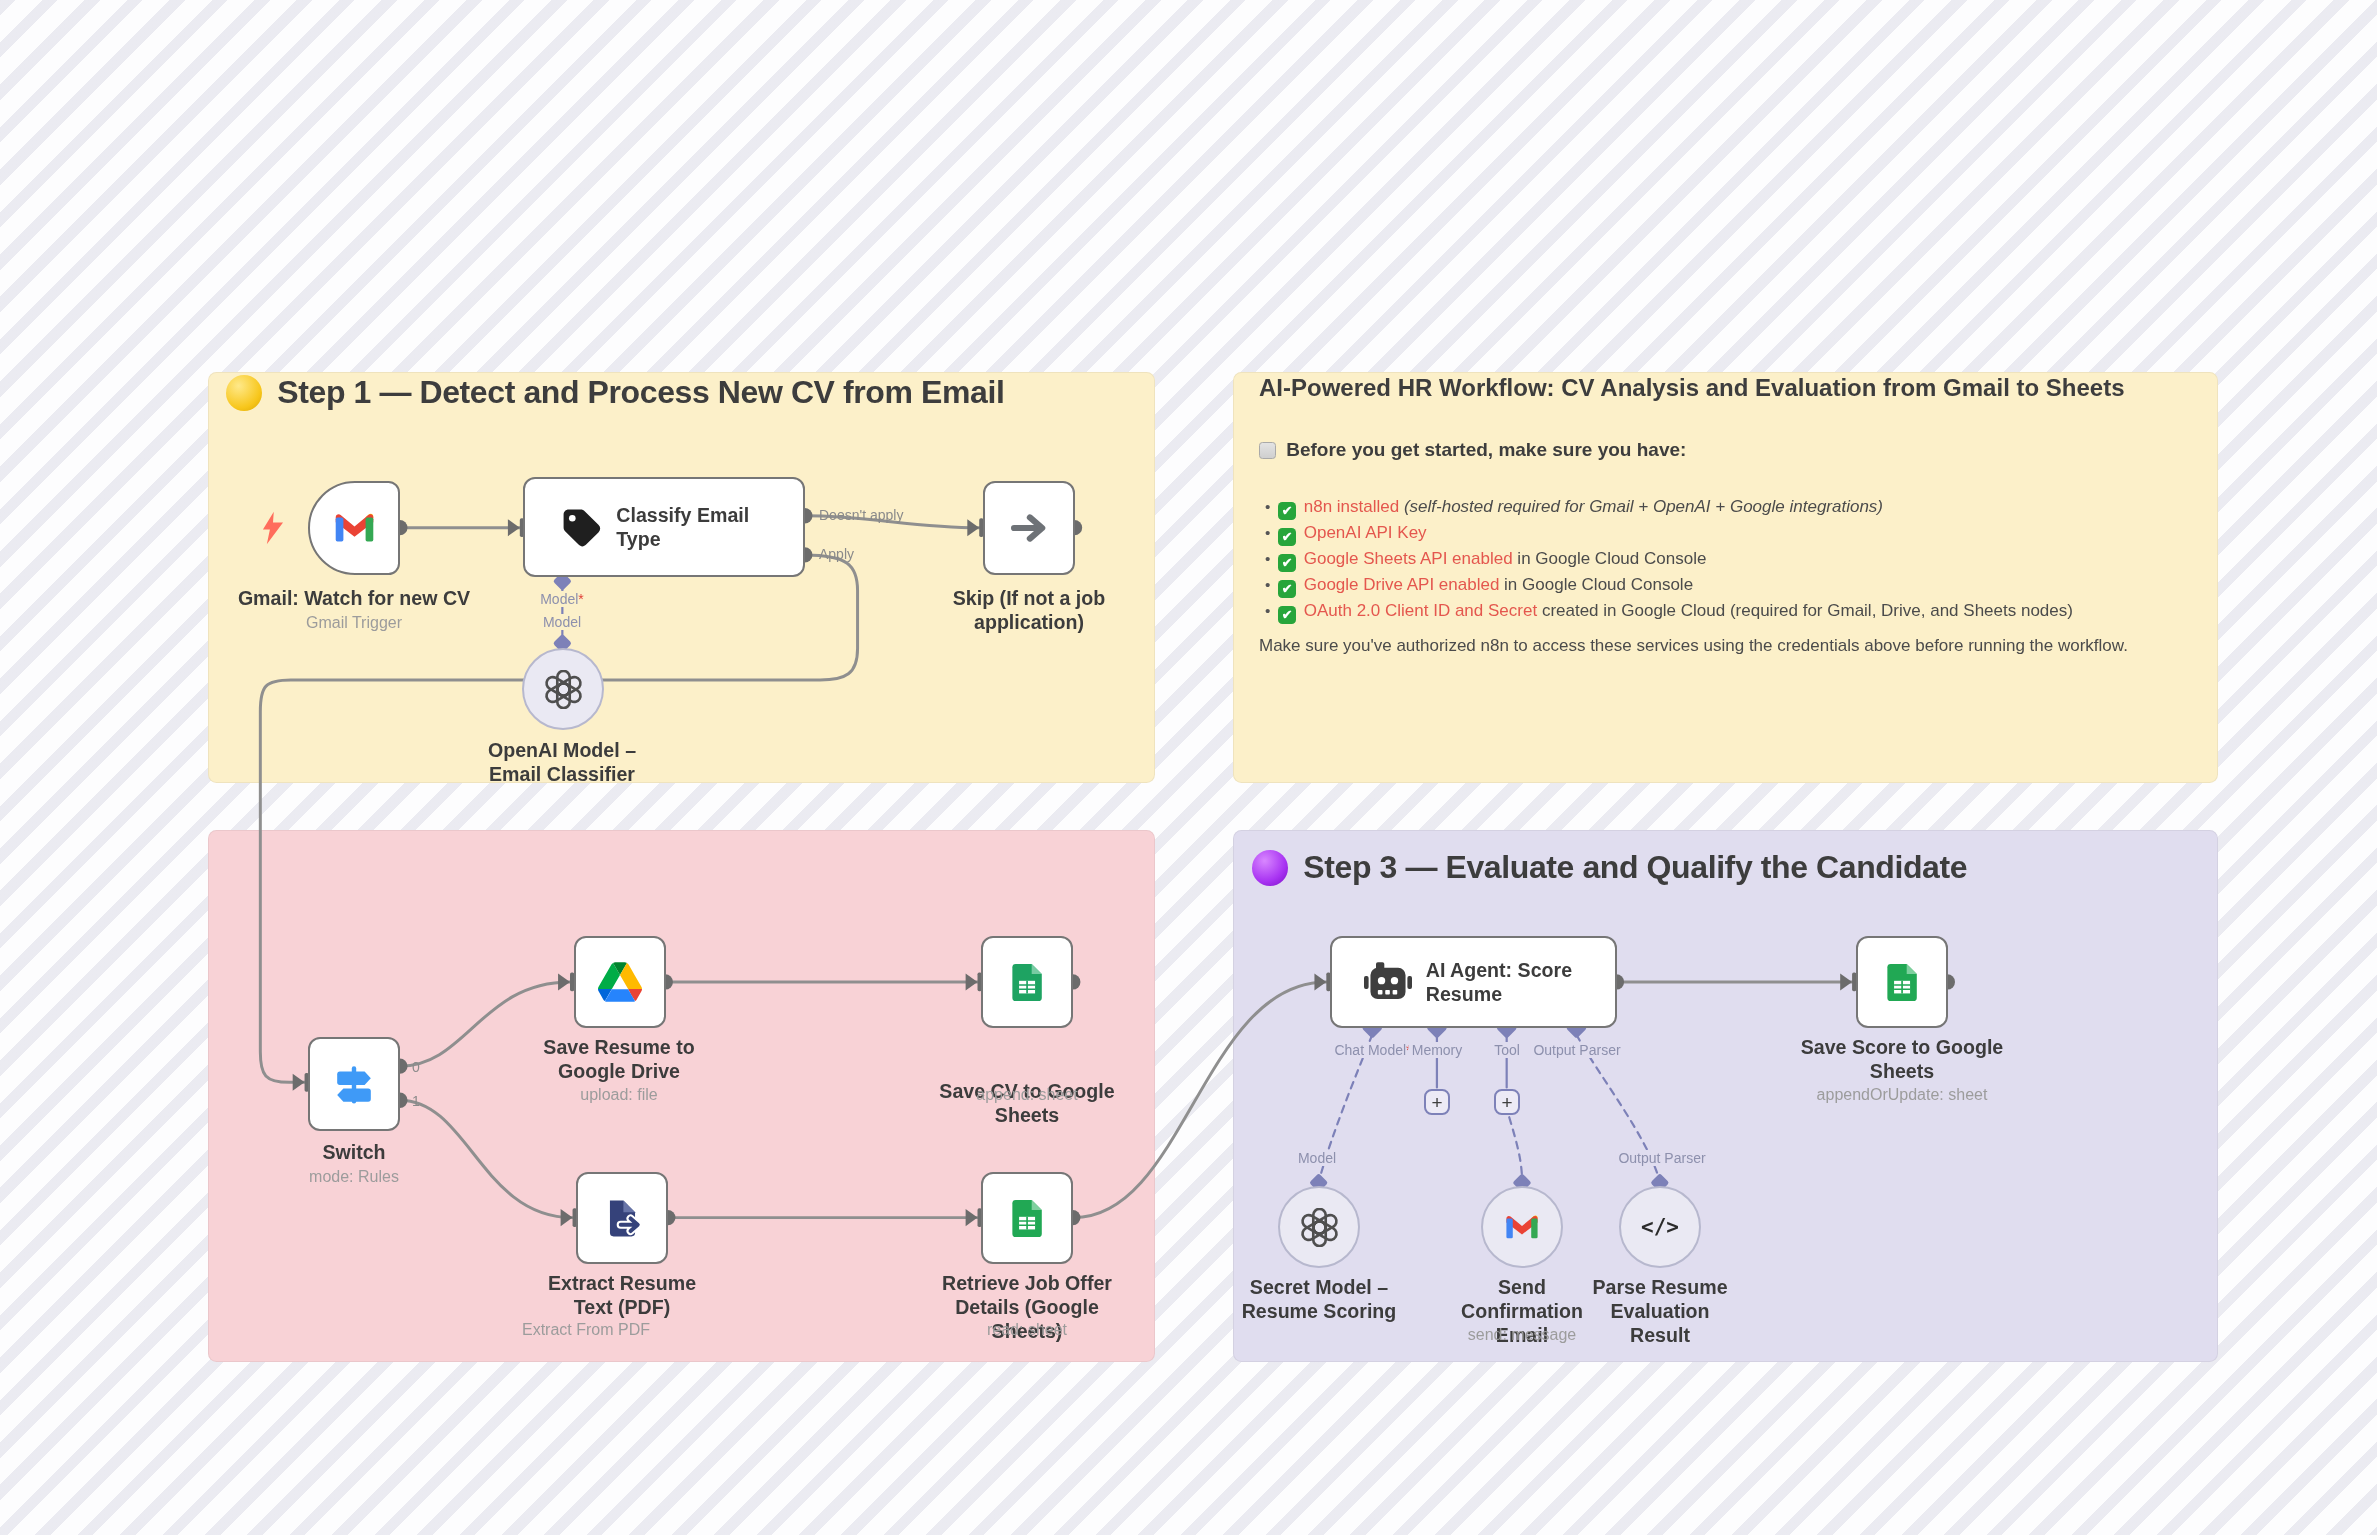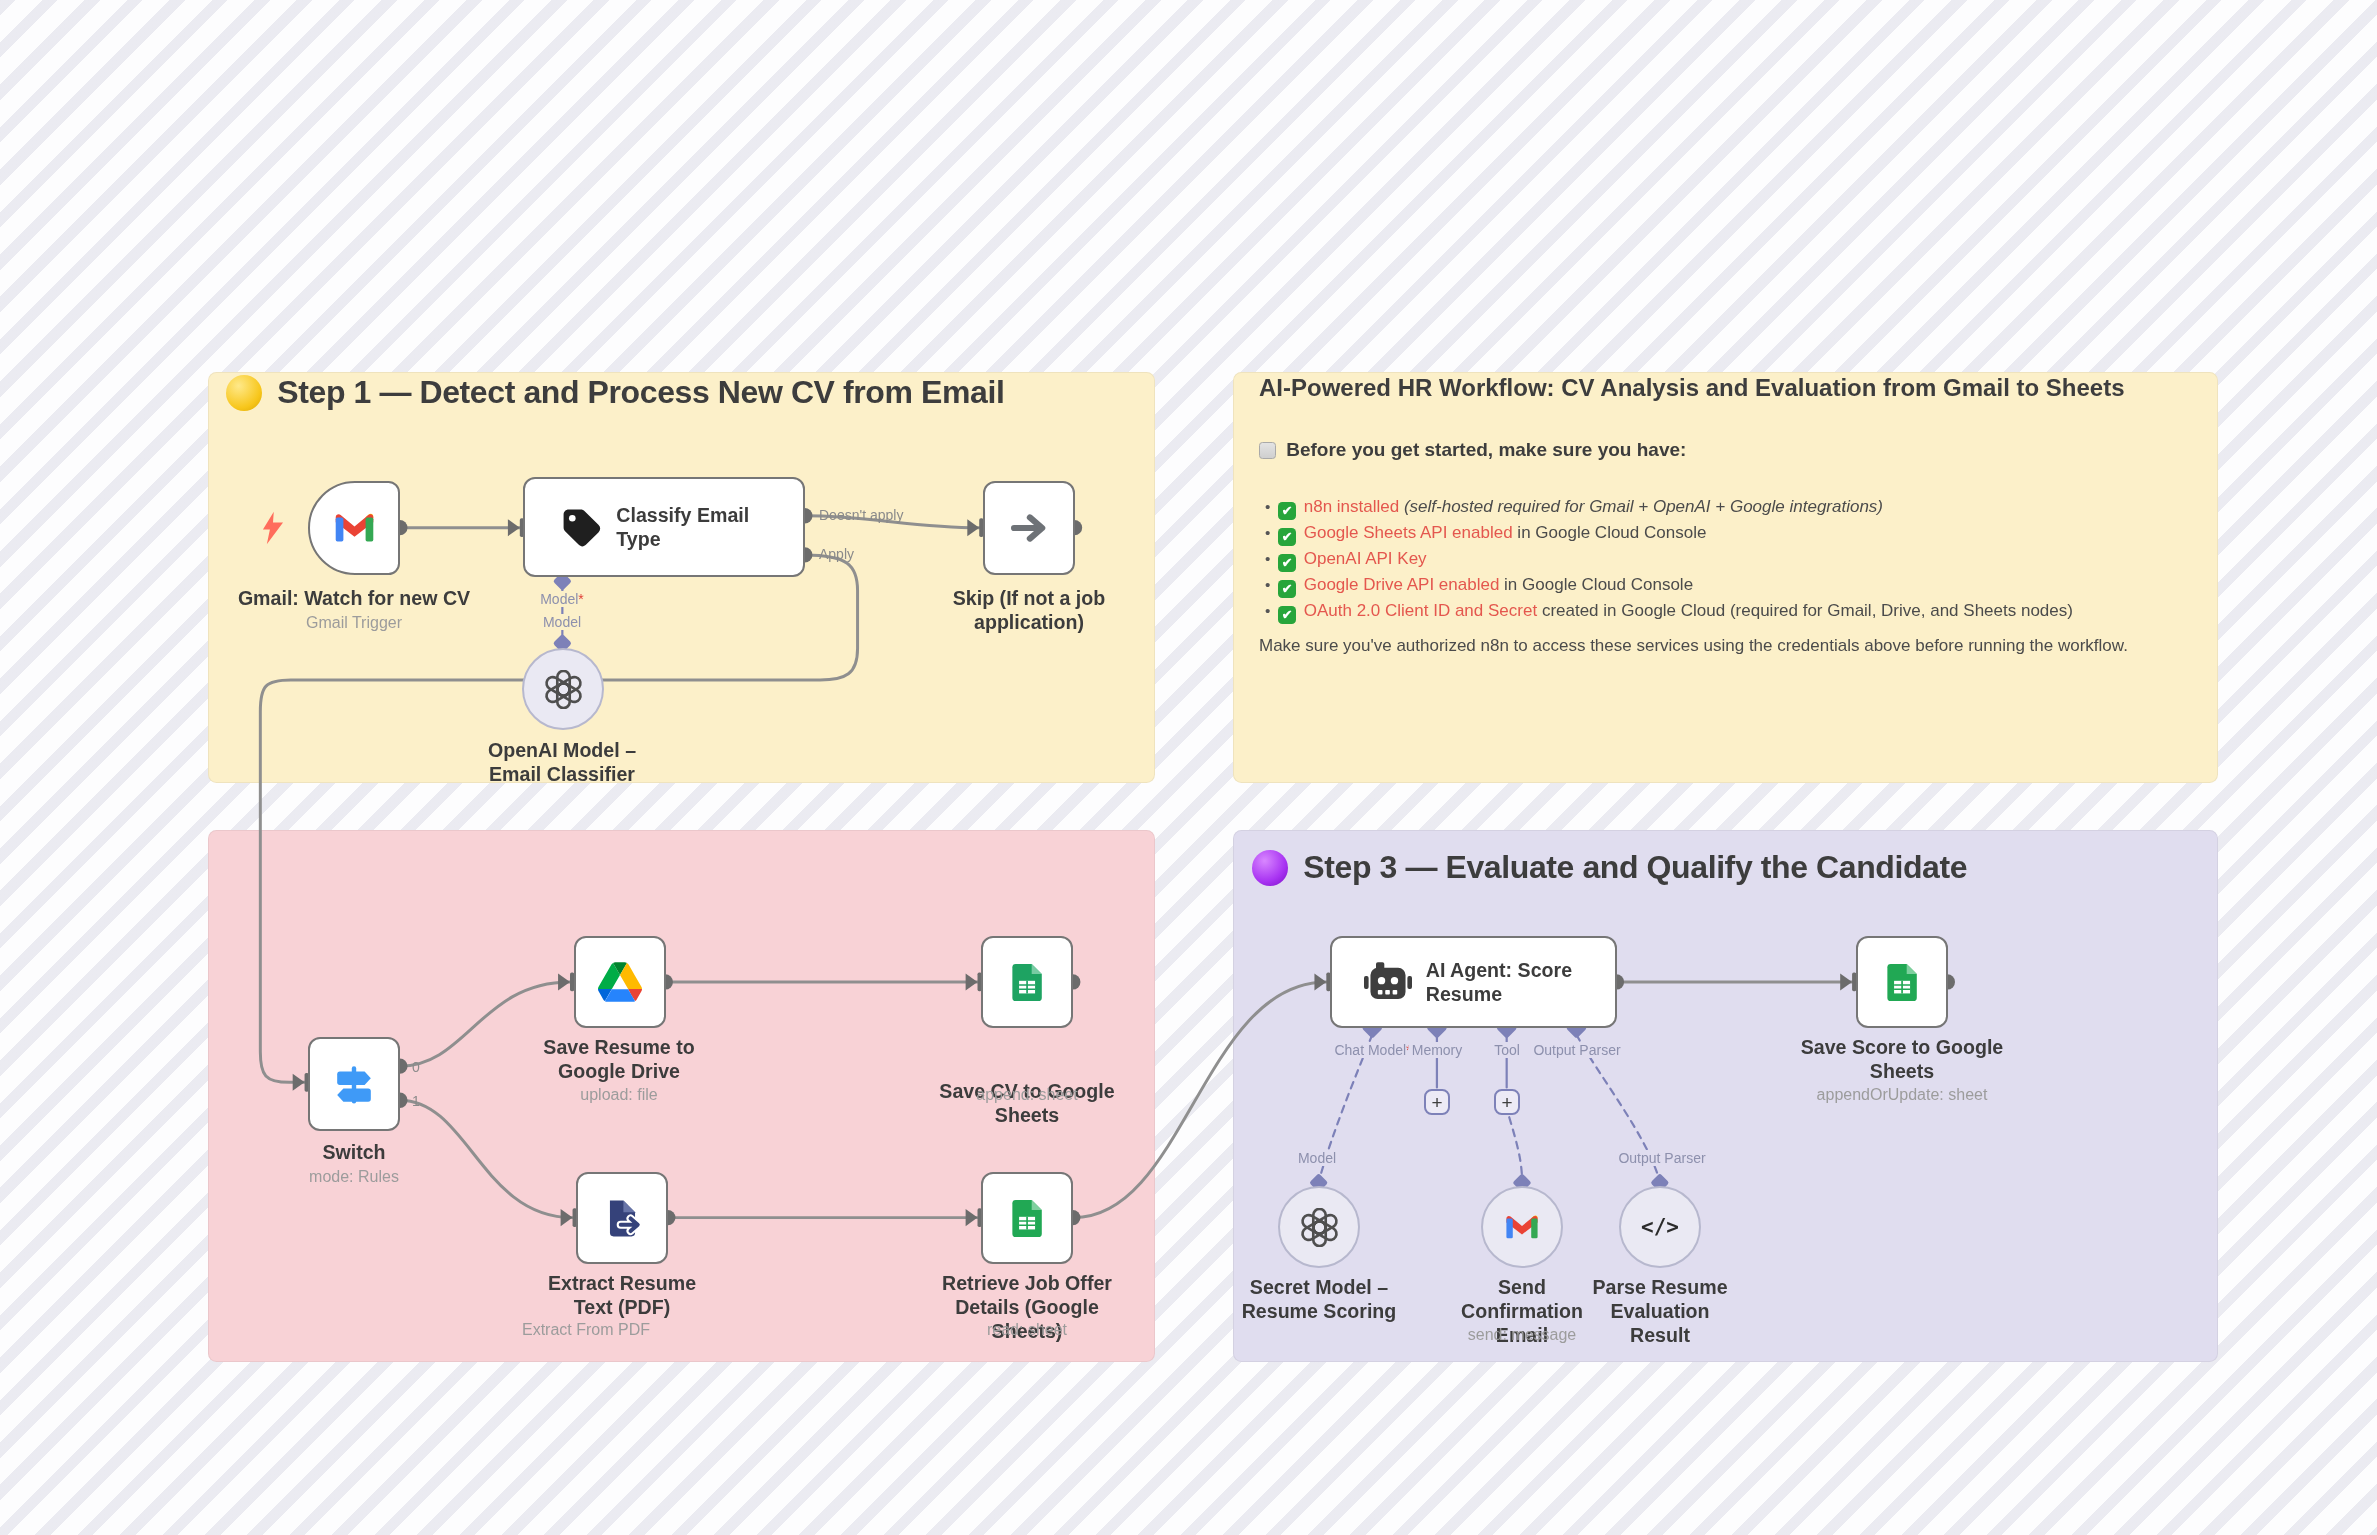--- a/index.html
+++ b/index.html
@@ -83,25 +83,25 @@
     <span class="checkbox-glyph"></span>
     <span>Before you get started, make sure you have:</span>
   </div>
   <ul class="checklist" style="left:1265px; top:497px; width:936px;">
     <li>
       <span class="check-badge"></span>
       <span><span class="code-red">n8n installed</span> <span class="note-txt em">(self-hosted required for Gmail + OpenAI + Google integrations)</span></span>
     </li>
     <li>
       <span class="check-badge"></span>
+      <span><span class="code-red">OpenAI API Key</span></span>
+    </li>
+    <li>
+      <span class="check-badge"></span>
       <span><span class="code-red">Google Sheets API enabled</span> <span class="note-txt">in Google Cloud Console</span></span>
-    </li>
-    <li>
-      <span class="check-badge"></span>
-      <span><span class="code-red">OpenAI API Key</span></span>
     </li>
     <li>
       <span class="check-badge"></span>
       <span><span class="code-red">Google Drive API enabled</span> <span class="note-txt">in Google Cloud Console</span></span>
     </li>
     <li>
       <span class="check-badge"></span>
       <span><span class="code-red">OAuth 2.0 Client ID and Secret</span> <span class="note-txt">created in Google Cloud (required for Gmail, Drive, and Sheets nodes)</span></span>
     </li>
   </ul>

